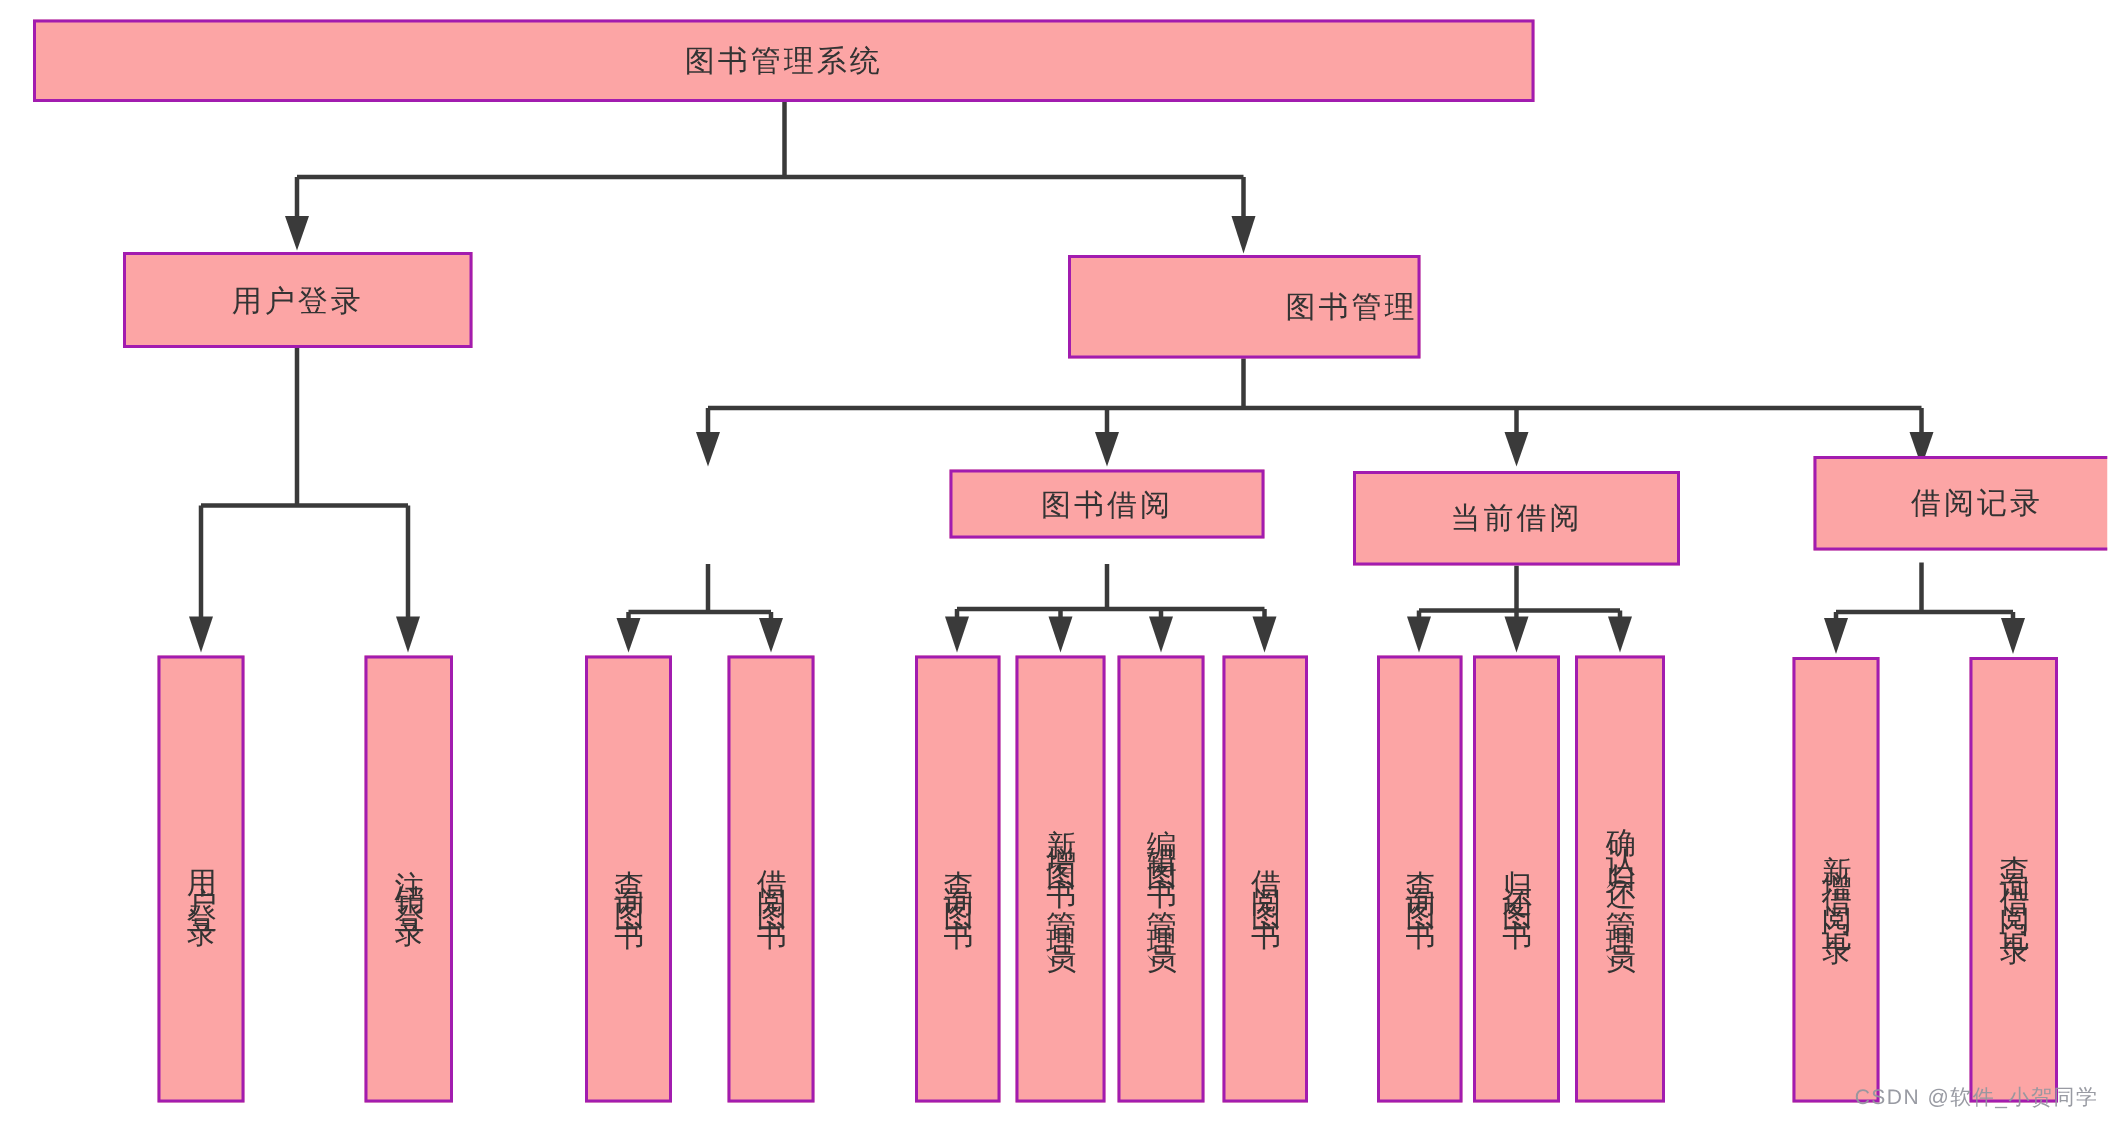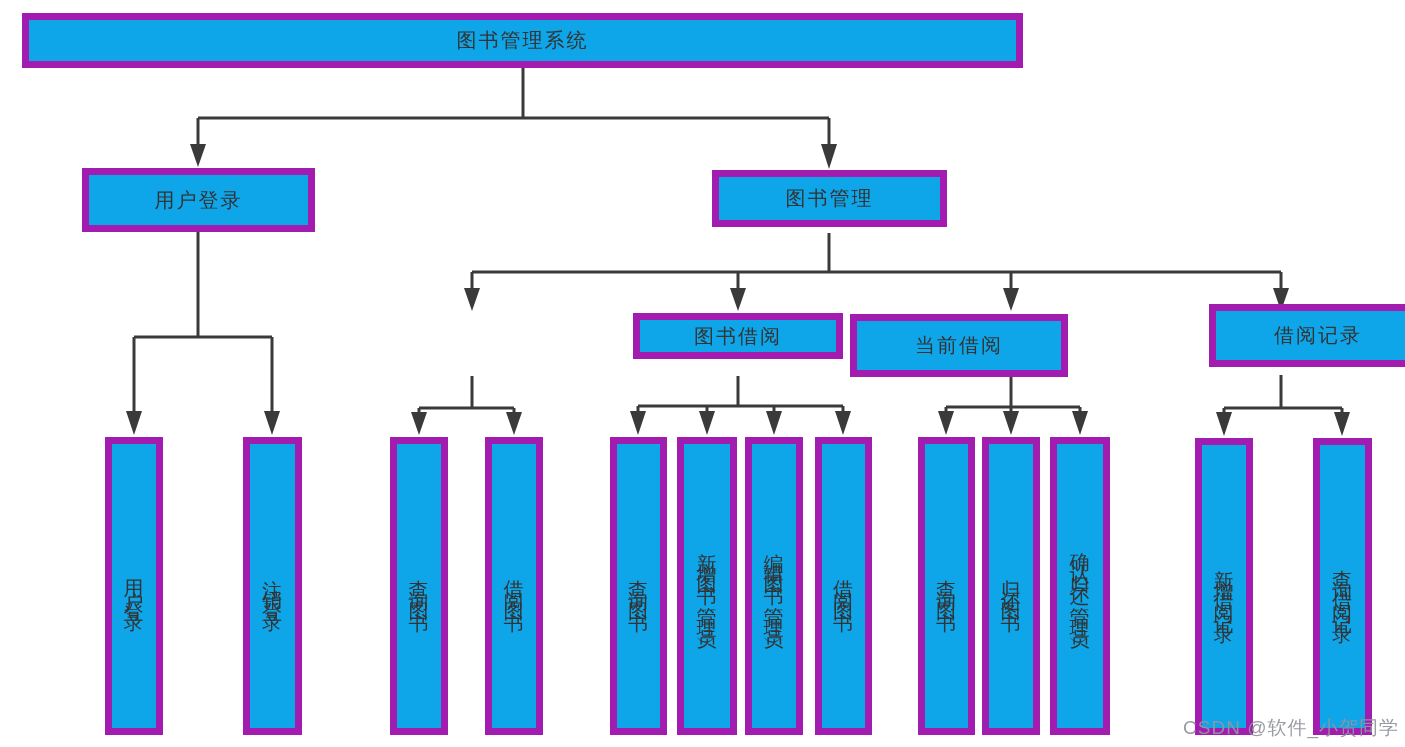--- a/index.html
+++ b/index.html
@@ -11,22 +11,22 @@
   #stage {
     position: relative;
     width: 1405px;
     height: 747px;
     background: #ffffff;
     overflow: hidden;
   }
   .node {
     position: absolute;
     box-sizing: border-box;
-    border: 7px solid #a21caf;
-    background: #0ea5e9;
+    border: 2px solid #a21caf;
+    background: #fca5a5;
     display: flex;
     align-items: center;
     justify-content: center;
     color: #333333;
     z-index: 2;
   }
   .node .lbl {
     font-size: 20px;
     letter-spacing: 2px;
     color: #333333;
@@ -44,21 +44,21 @@
     position: absolute;
     left: 0; top: 0;
     z-index: 1;
   }
   #connectors line { stroke: #3a3a3a; stroke-width: 3; }
   #connectors polygon { fill: #3a3a3a; }
   #watermark {
     position: absolute;
     right: 6px;
     bottom: 6px;
-    font-size: 19px;
+    font-size: 14px;
     color: rgba(148, 150, 158, 0.95);
     letter-spacing: 1px;
     z-index: 3;
     white-space: nowrap;
   }
 </style>
 </head>
 <body>
 
 <div id="stage">
@@ -139,28 +139,28 @@
     </g>
   </svg>
 
   <div class="node" style="left:22px; top:13px; width:1001px; height:55px;">
     <span class="lbl">图书管理系统</span>
   </div>
 
   <div class="node" style="left:82px; top:168px; width:233px; height:64px;">
     <span class="lbl">用户登录</span>
   </div>
-  <div class="node" style="left:712px; top:170px; width:235px; height:57px;">
+  <div class="node" style="left:712px; top:170px; width:235px; height:69px;justify-content:flex-end;">
     <span class="lbl">图书管理</span>
   </div>
 
   <div class="node" style="left:633px; top:313px; width:210px; height:46px;">
     <span class="lbl">图书借阅</span>
   </div>
-  <div class="node" style="left:850px; top:314px; width:218px; height:63px;">
+  <div class="node" style="left:902px; top:314px; width:218px; height:63px;">
     <span class="lbl">当前借阅</span>
   </div>
   <div class="node" style="left:1172px; top:304px; width:218px; height:63px;margin-left:37px;">
     <span class="lbl">借阅记录</span>
   </div>
 
   <div class="node vert" style="left:105px; top:437px; width:58px; height:298px;">
     <span class="lbl">用户登录</span>
   </div>
   <div class="node vert" style="left:243px; top:437px; width:59px; height:298px;">

